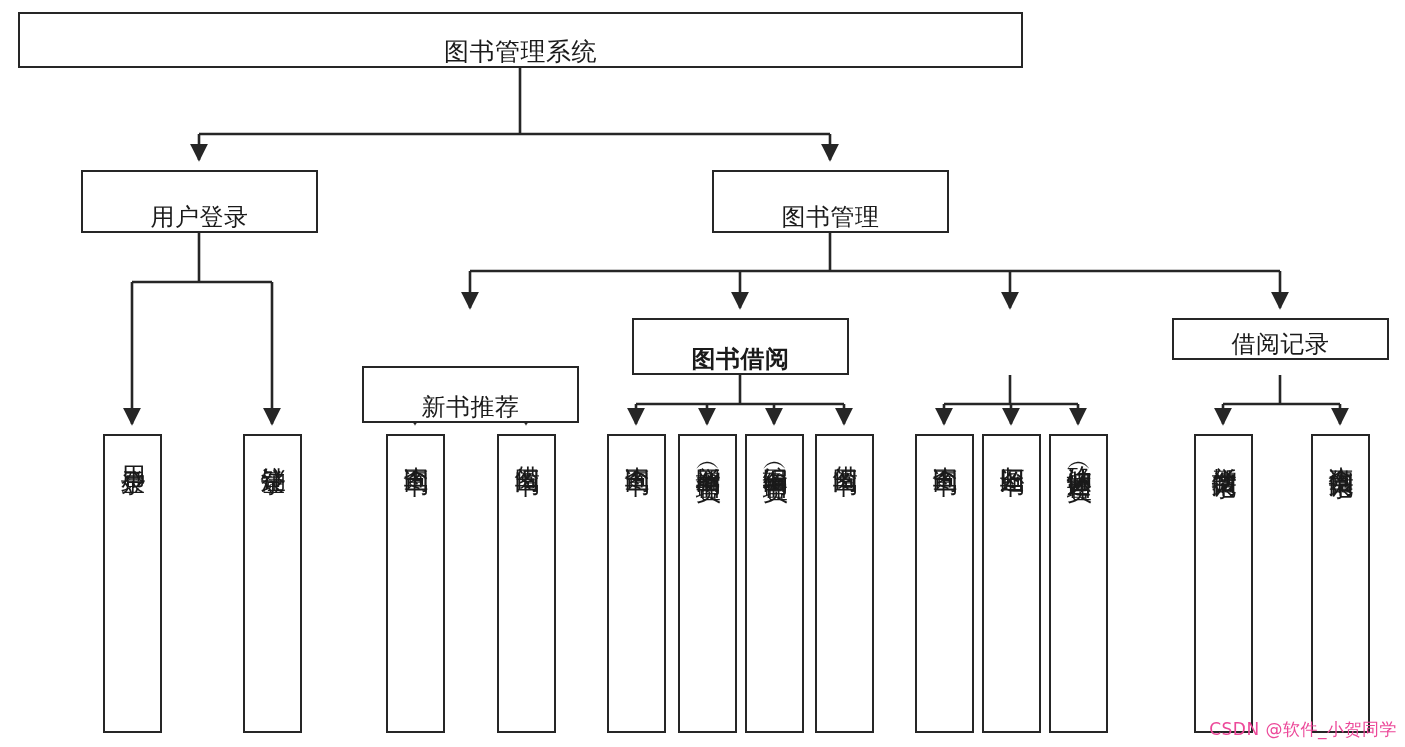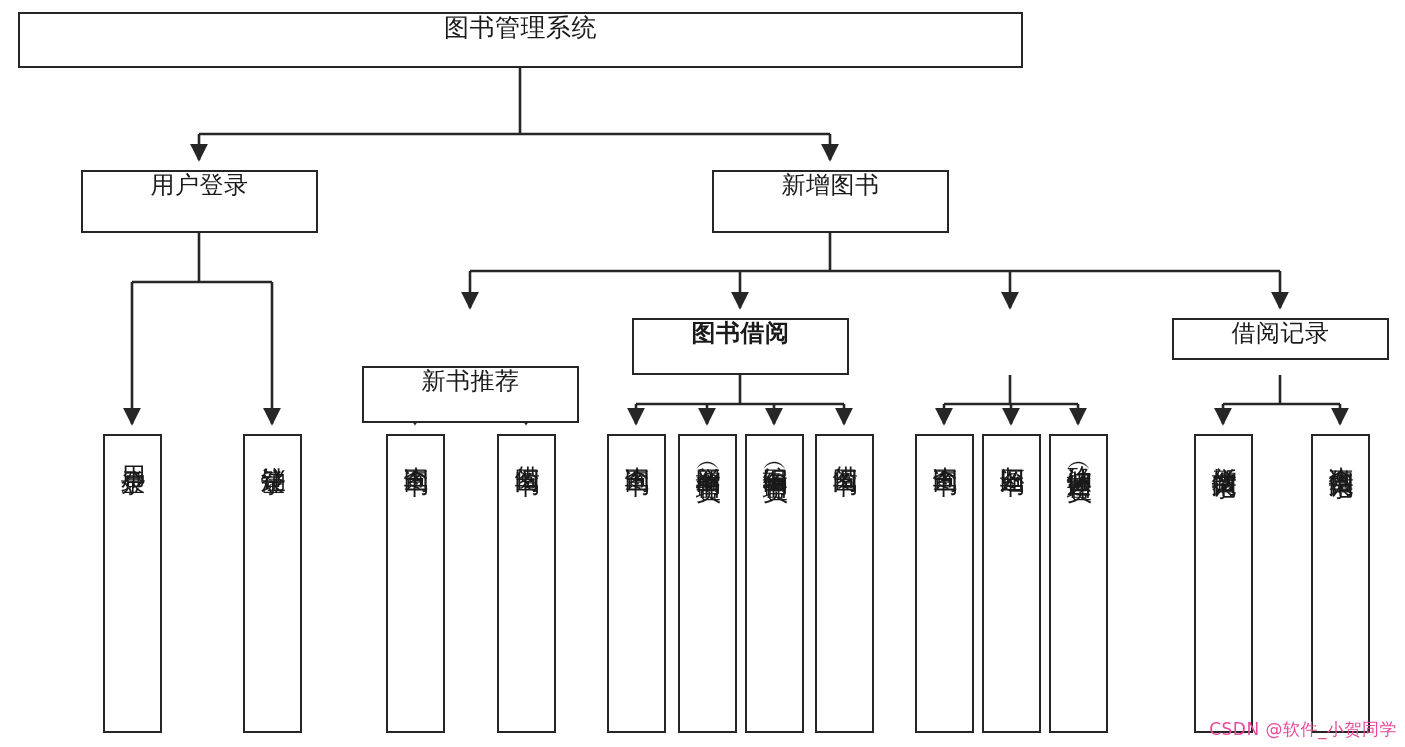--- a/index.html
+++ b/index.html
@@ -24,21 +24,21 @@
     top: 0;
     width: 1405px;
     height: 747px;
   }
   .node {
     position: absolute;
     box-sizing: border-box;
     border: 2px solid #262626;
     background: #ffffff;
     display: flex;
-    align-items: flex-start;
+    align-items: flex-end;
     justify-content: center;
     color: #1a1a1a;
     z-index: 2;
   }
   .node-label {
     display: block;
     text-align: center;
     line-height: 1.12;
     letter-spacing: 0.5px;
     white-space: nowrap;
@@ -133,21 +133,21 @@
   </svg>
 
   <div class="node horiz root" style="left:18px; top:12px; width:1005px; height:56px;">
     <span class="node-label">图书管理系统</span>
   </div>
 
   <div class="node horiz" style="left:81px; top:170px; width:237px; height:63px;">
     <span class="node-label">用户登录</span>
   </div>
   <div class="node horiz" style="left:712px; top:170px; width:237px; height:63px;">
-    <span class="node-label">新增图书</span>
+    <span class="node-label">图书管理</span>
   </div>
 
   <div class="node horiz" style="left:362px; top:318px; width:217px; height:57px;margin-top:48px;">
     <span class="node-label">新书推荐</span>
   </div>
   <div class="node horiz" style="left:632px; top:318px; width:217px; height:57px;font-weight:bold;">
     <span class="node-label">图书借阅</span>
   </div>
   <div class="node horiz" style="left:1172px; top:318px; width:217px; height:42px;">
     <span class="node-label">借阅记录</span>

